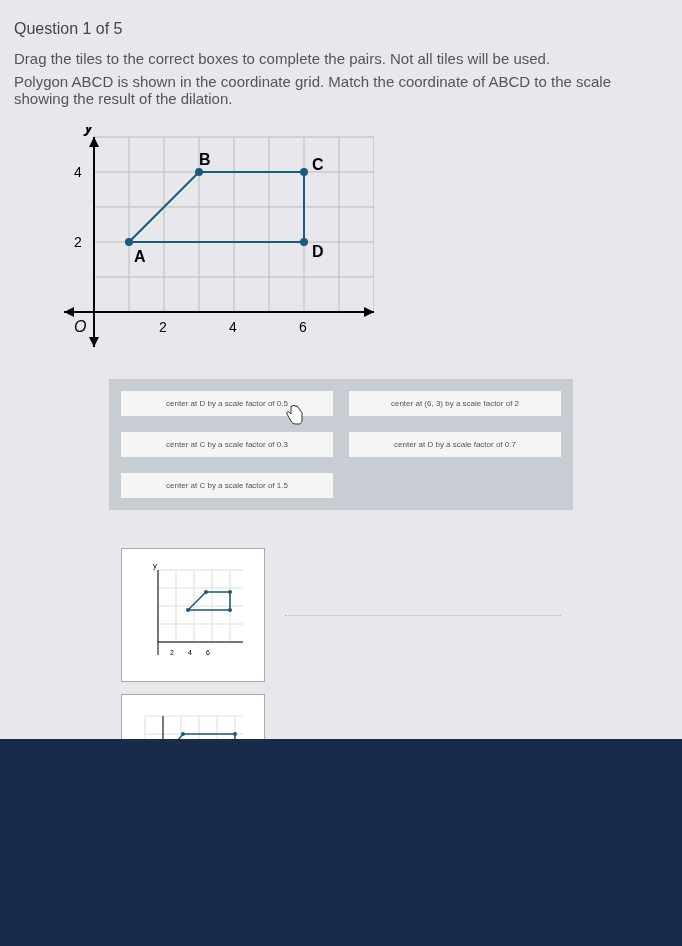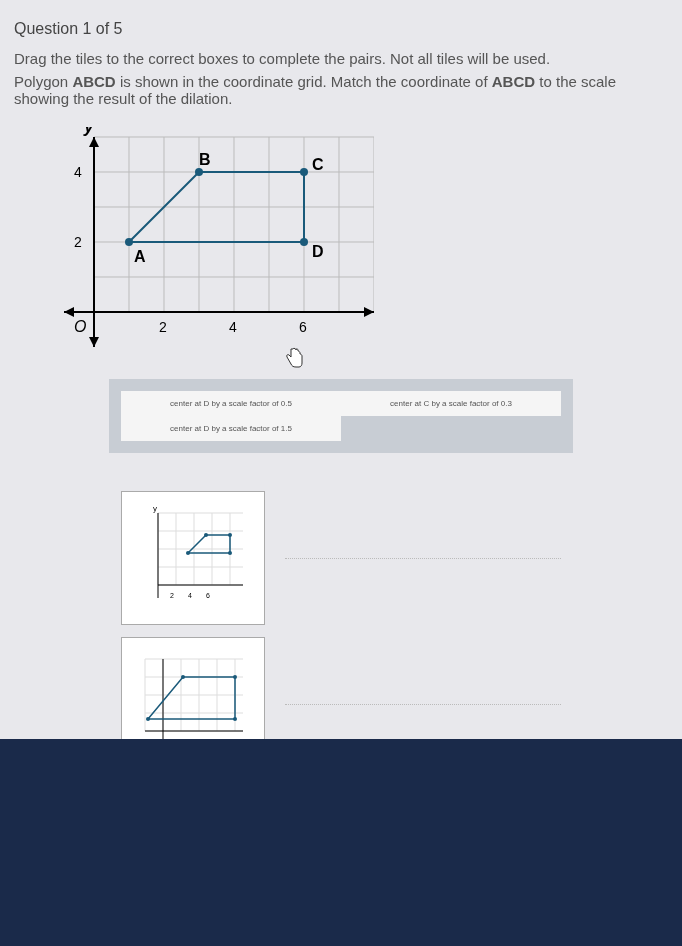--- a/index.html
+++ b/index.html
@@ -1,21 +1,21 @@
 <!DOCTYPE html>
 <html><head>
 <meta charset="utf-8">
 <style>
 body{margin:0;padding:0;background:#1a2a4a;font-family:Arial,sans-serif;font-size:11px;color:#333}
 .page{width:682px;height:739px;background:#e8e8ec;padding:20px 14px;box-sizing:border-box;overflow:hidden}
 .q-title{font-size:16px;color:#444;margin-bottom:12px}
 .instr{font-size:15px;color:#555;margin-bottom:6px}
-.instr b{font-weight:bold}
+.instr b{font-weight:normal}
 .main-graph{margin:20px 0 20px 40px}
-.tiles-area{background:#c8cdd4;padding:12px;margin:10px auto;width:440px;display:grid;grid-template-columns:1fr 1fr;gap:0}
+.tiles-area{background:#c8cdd4;padding:12px;margin:10px auto;width:440px;display:grid;grid-template-columns:1fr 1fr;gap:16px}
 .tile{background:#f5f5f5;padding:8px 10px;font-size:8px;color:#555;cursor:move;text-align:center}
 .cursor-hand{position:absolute;margin-top:-18px;margin-left:85px;font-size:16px;color:#333}
 .targets{margin:20px auto;width:440px}
 .target-row{display:flex;align-items:center;margin-bottom:12px}
 .target-img{border:1px solid #aaa;background:#fff;padding:6px;width:130px;height:120px;display:flex;align-items:center;justify-content:center}
 .drop-line{flex:1;border-bottom:1px dotted #bbb;margin-left:20px;height:1px}
 svg text{font-family:Arial,sans-serif}
 </style>
 </head>
 <body>
@@ -74,22 +74,24 @@
         <text x="135" y="195" font-size="14">4</text>
         <text x="205" y="195" font-size="14">6</text>
         <text x="-20" y="110" font-size="14">2</text>
         <text x="-20" y="40" font-size="14">4</text>
       </g>
     </svg>
   </div>
 
   <div class="tiles-area">
     <div class="tile" style="position:relative">center at D by a scale factor of 0.5</div>
+    <div class="tile">center at (6, 3) by a scale factor of 2</div>
     <div class="tile">center at C by a scale factor of 0.3</div>
-    <div class="tile">center at D by a scale factor of 1.5</div>
+    <div class="tile">center at D by a scale factor of 0.7</div>
+    <div class="tile">center at C by a scale factor of 1.5</div>
   </div>
   <div class="cursor-hand" style="position:relative;left:185px;top:-98px">
     <svg width="20" height="22" viewBox="0 0 20 22">
         <path d="M7 2v8l-2-2c-1-1-3 0-2 2l4 7c1 2 2 3 5 3h3c2 0 3-2 3-4v-7c0-1-1-2-2-2v-1c0-1-1-2-2-2v-1c0-1-1-1-2-1V3c0-2-3-2-3-1z" fill="#fff" stroke="#333" stroke-width="1"></path>
       </svg>
   </div>
 
   <div class="targets">
     <div class="target-row">
       <div class="target-img">

